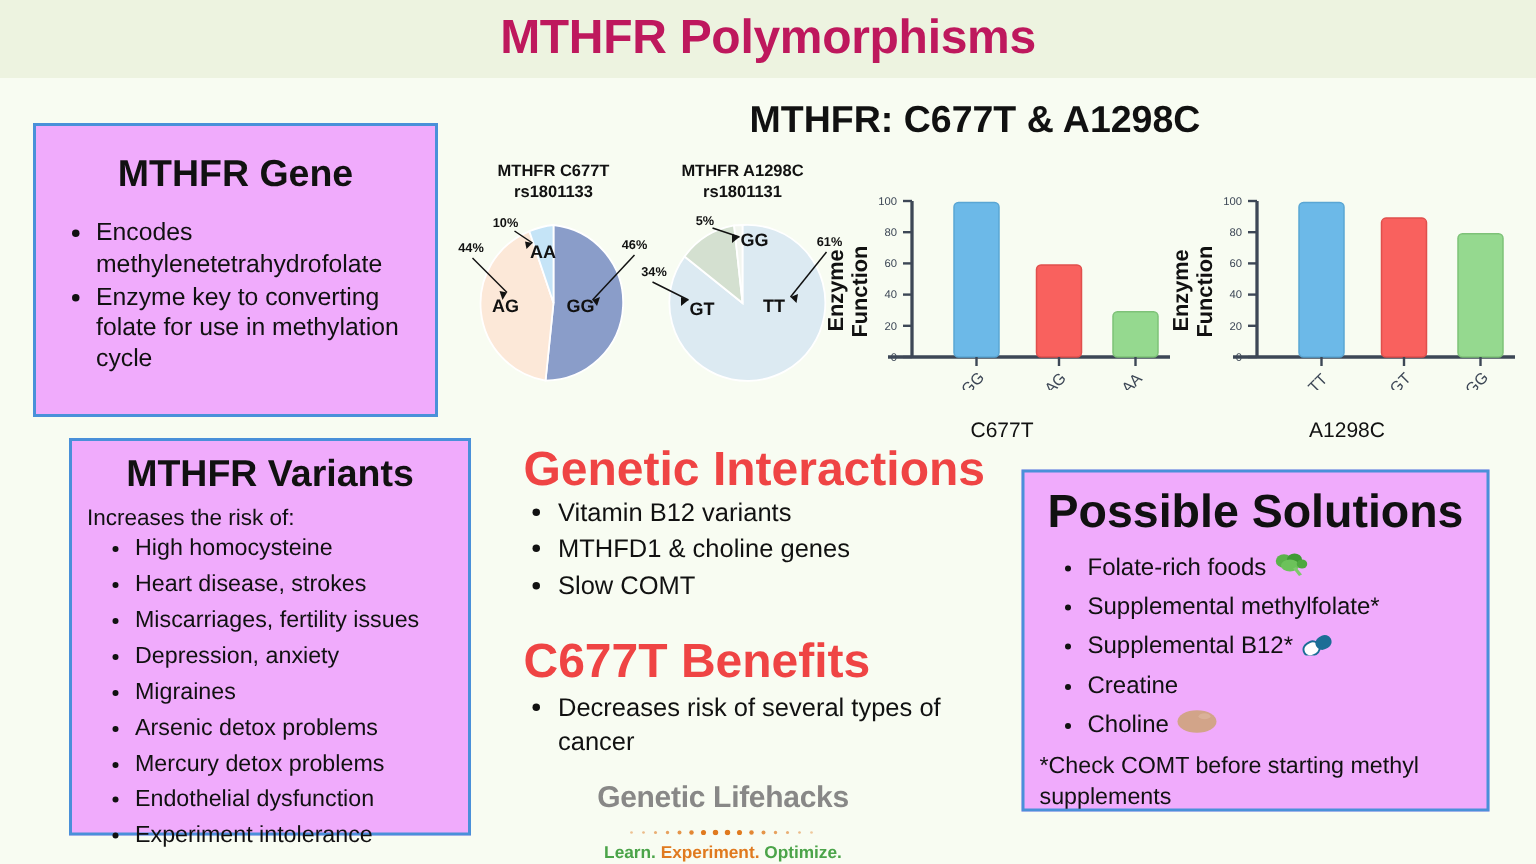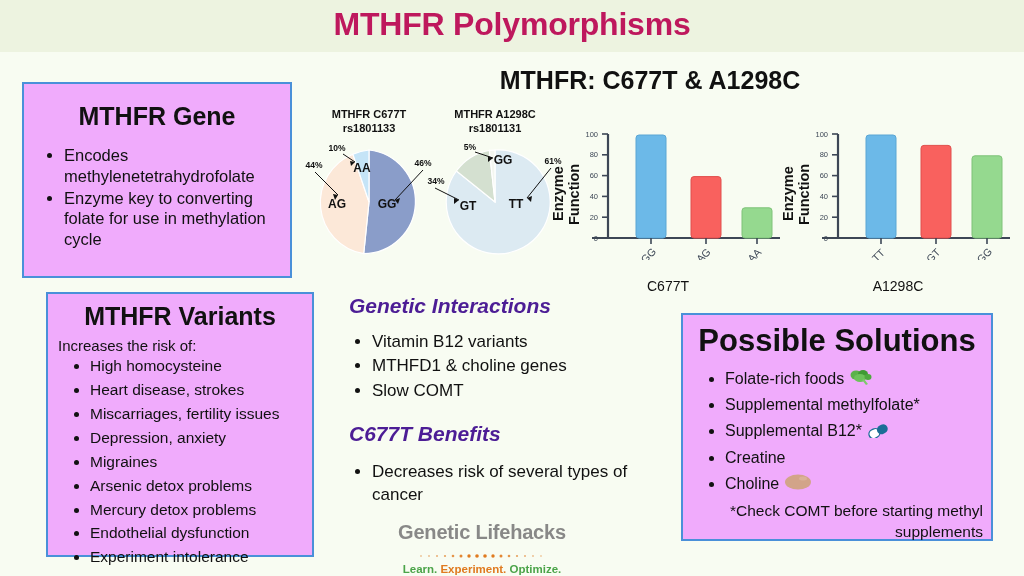--- a/index.html
+++ b/index.html
@@ -53,26 +53,25 @@
   }
   .box-gene .bullets { margin: 14px 0 0 40px; width: 215px; }
   .box-var  .sub-label { font-size: 15px; color: #111; margin: 6px 0 2px 10px; }
   .box-var  .bullets { margin: 0 0 0 42px; width: 225px; }
   .box-var  .bullets li { font-size: 15.5px; line-height: 1.35; margin-bottom: 3px; }
   .box-sol  .bullets { margin: 8px 0 0 42px; width: 265px; }
   .box-sol  .bullets li { font-size: 16px; line-height: 1.45; margin-bottom: 3px; }
   .box-sol  .footnote {
     font-size: 15.5px; color: #111; line-height: 1.35;
     margin: 6px 8px 0 10px;
-    text-align: right;
   }
 
   
   .center-head {
-    position: absolute; font-size: 21px; font-weight: bold; color: #4c1d95; font-style: italic;
+    position: absolute; font-size: 32px; font-weight: bold; color: #ef4444;
   }
   .gi-head { left: 349px; top: 294px; }
   .cb-head { left: 349px; top: 422px; }
   .center-list { position: absolute; }
   .gi-list { left: 372px; top: 330px; width: 280px; }
   .cb-list { left: 372px; top: 460px; width: 270px; }
   .center-list .bullets li { font-size: 17px; line-height: 1.37; }
 
   
   .pie-wrap { position: absolute; }

